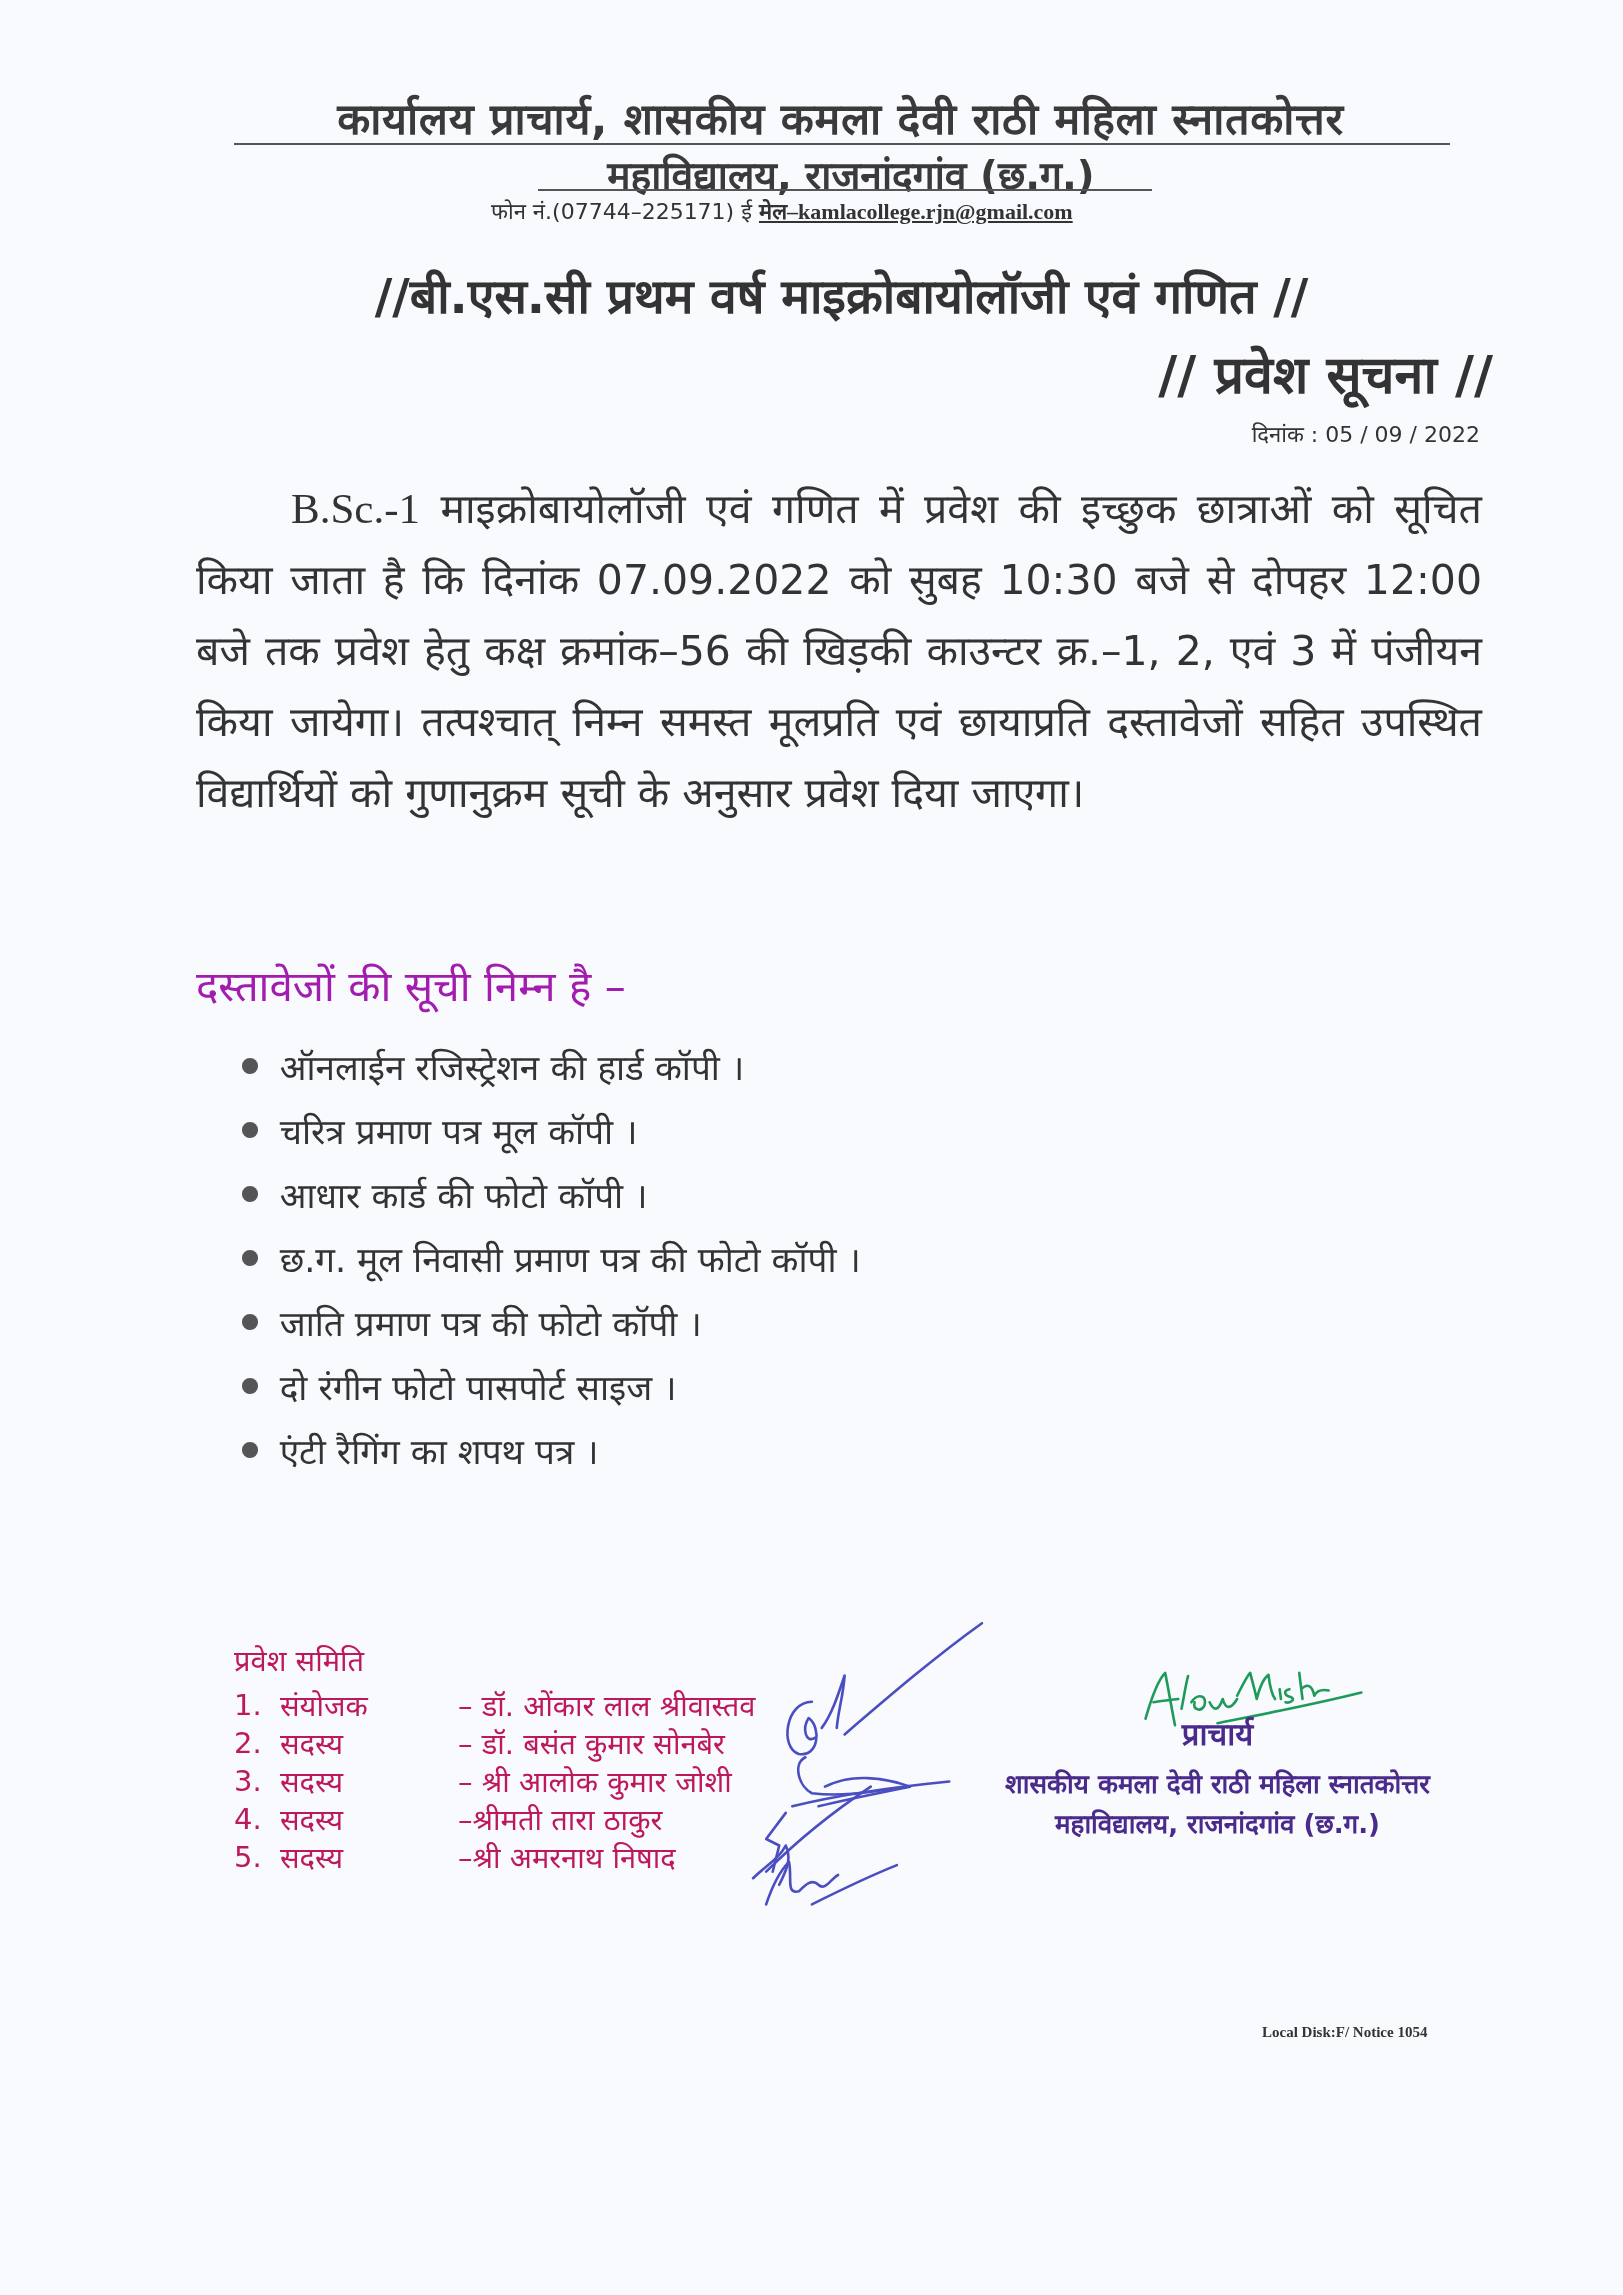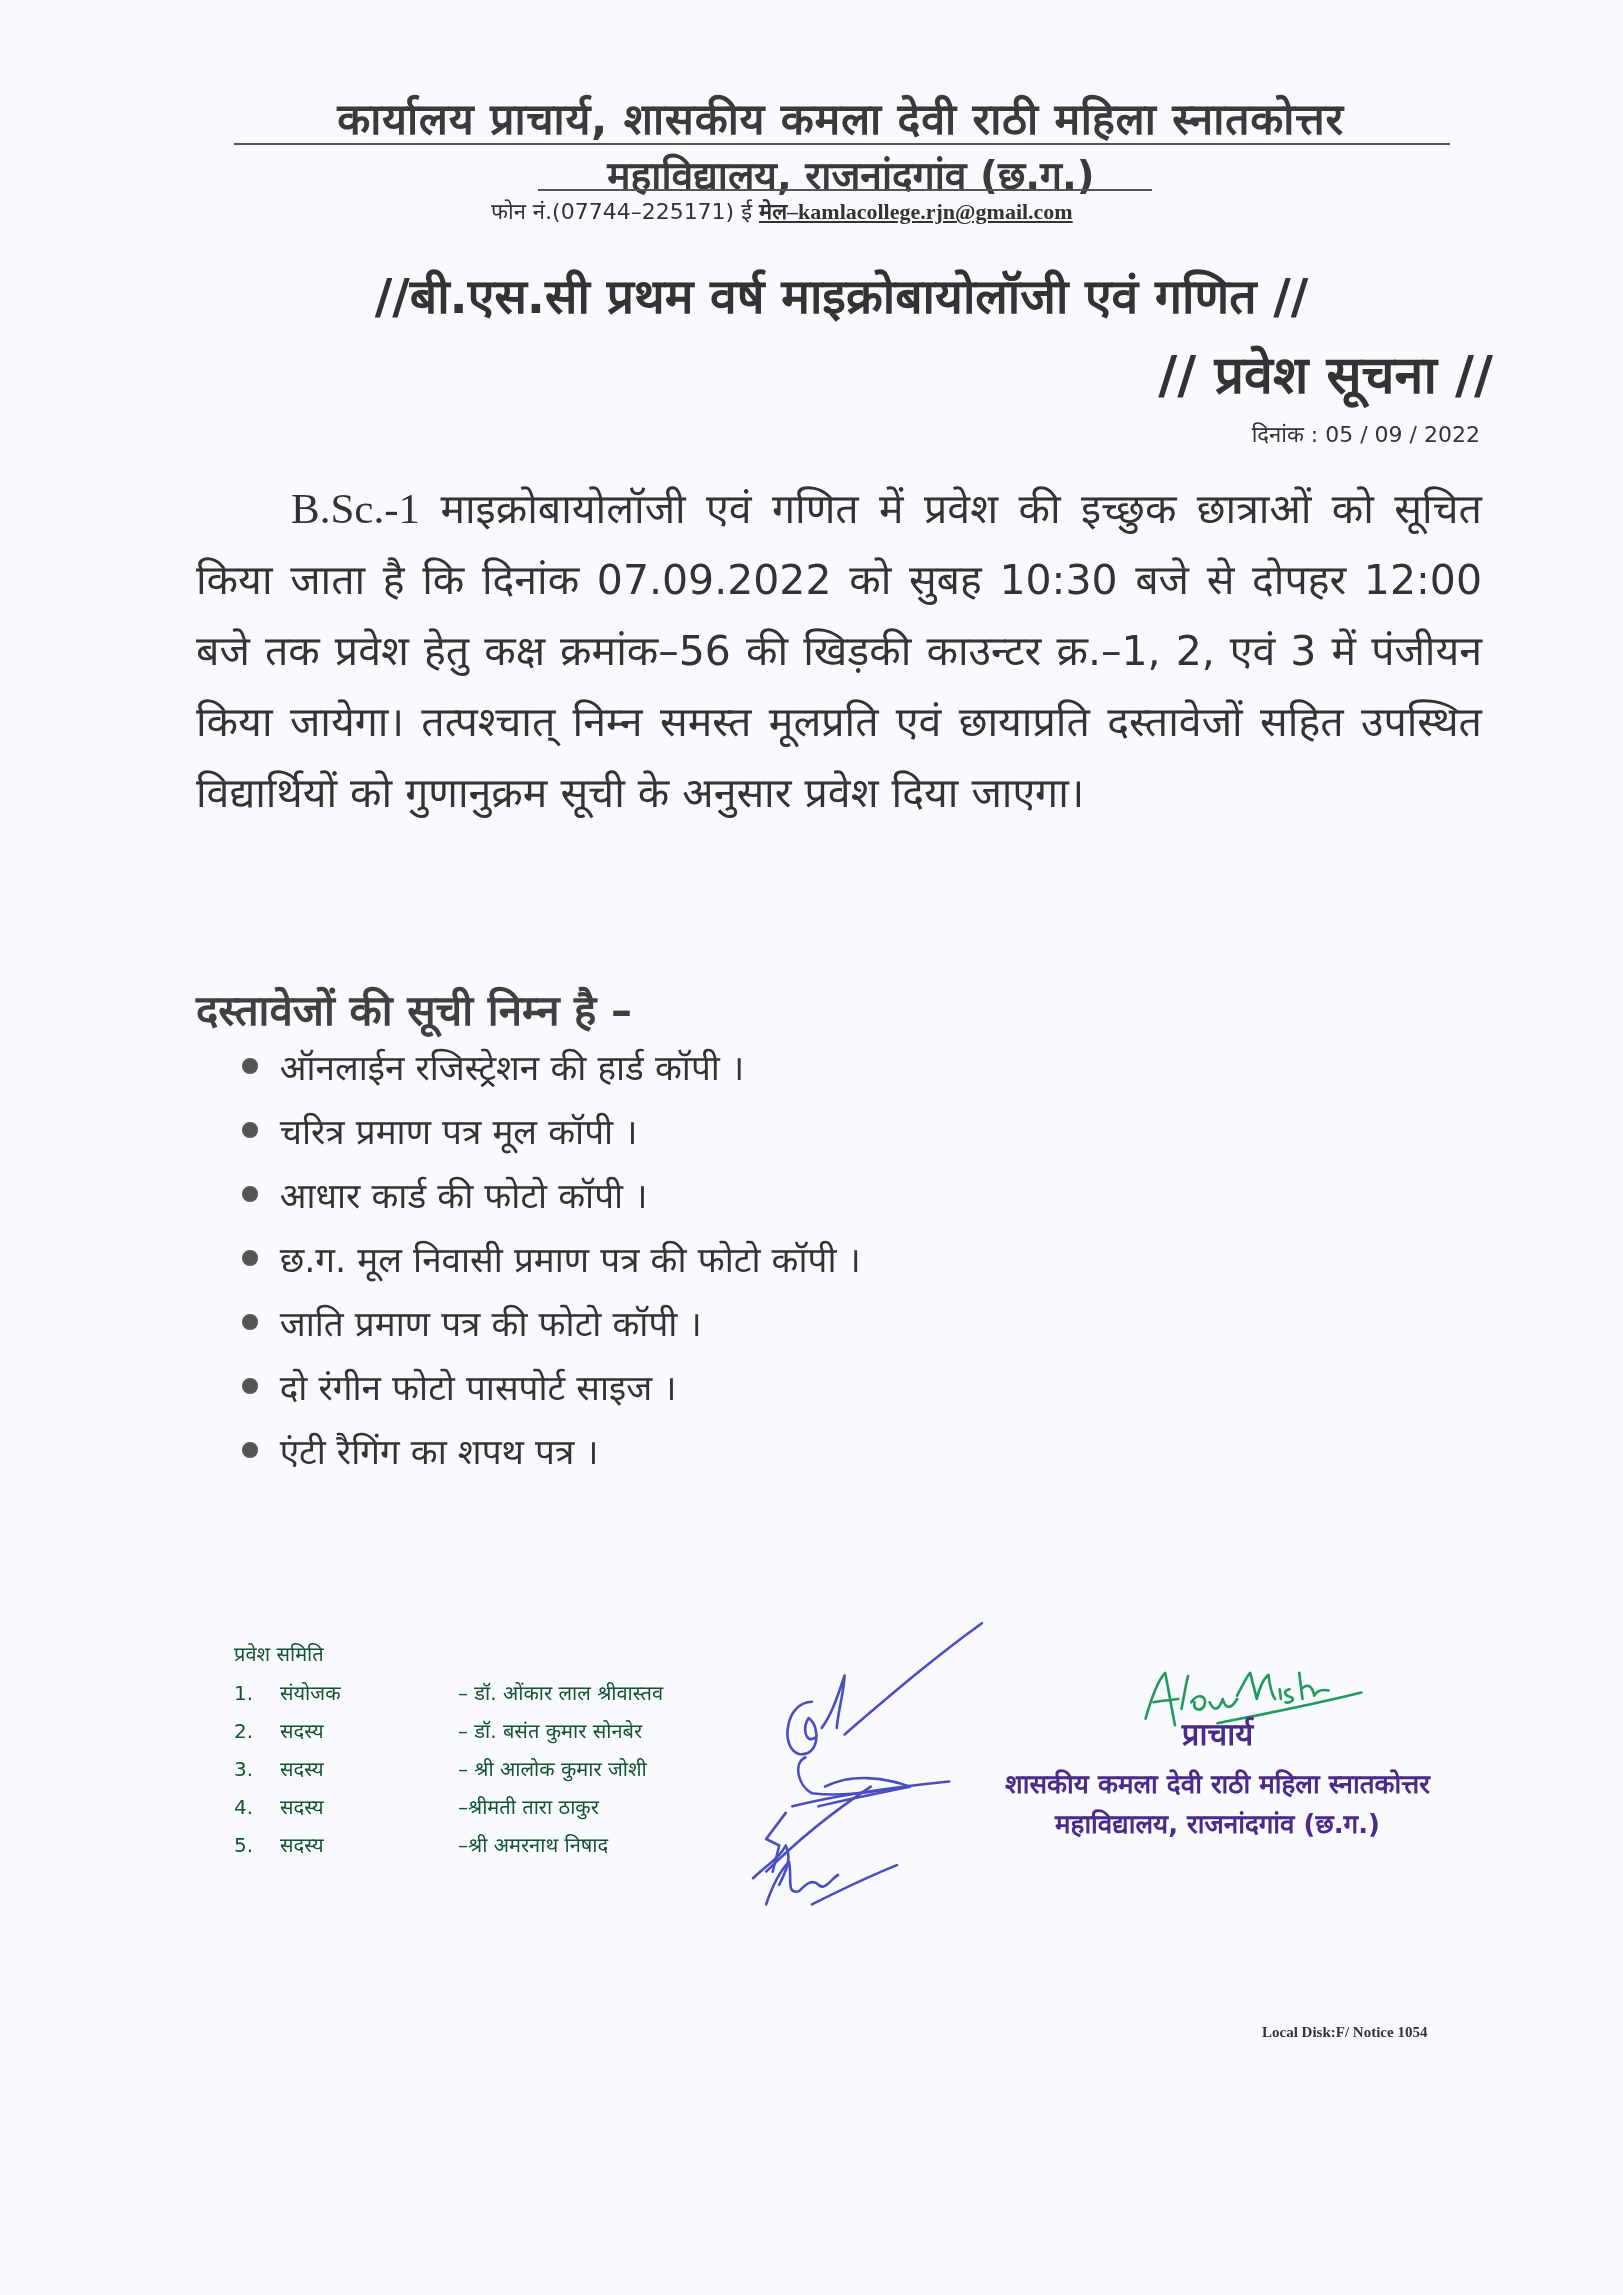--- a/index.html
+++ b/index.html
@@ -37,36 +37,36 @@
   .date {
     right: 143px; top: 418px; font-size: 22px; color: #333; white-space: nowrap;
   }
   .para {
     left: 196px; top: 473px; width: 1286px;
     font-size: 41px; line-height: 71px; color: #333;
     text-align: justify; text-indent: 95px;
   }
   .para .lead { font-family: "Liberation Serif", serif; font-size: 43px; }
   .docs-head {
-    left: 196px; top: 956px; font-size: 42px; font-weight: bold; color: #404040; white-space: nowrap; margin-top: 24px;
+    left: 196px; top: 956px; font-size: 42px; font-weight: normal; color: #a21caf; white-space: nowrap;
   }
   .docs-list {
     left: 242px; top: 1034px; margin: 0; padding: 0; list-style: none;
   }
   .docs-list li {
     height: 64px; font-size: 35px; color: #333; white-space: nowrap;
     display: flex; align-items: center;
   }
   .bullet {
     display: inline-block; width: 15.7px; height: 15.7px; border-radius: 50%;
     background: #555; margin-right: 22px; flex: 0 0 auto;
   }
   .docs-list li .ltr { font-family: "Liberation Serif", serif; font-size: 37px; }
   .committee {
-    left: 234px; top: 1640px; font-size: 20px; color: #14532d;
+    left: 234px; top: 1640px; font-size: 29px; color: #be185d;
   }
   .committee .ctitle { margin-bottom: 6.5px; }
   .crow { display: flex; height: 38px; align-items: center; white-space: nowrap; }
   .crow .num { width: 46px; }
   .crow .role { width: 178px; }
   .stamp {
     left: 969px; top: 1712px; width: 497px; text-align: center;
     color: #4a2a8a; font-weight: bold;
   }
   .stamp .st-title { font-size: 31px; }

